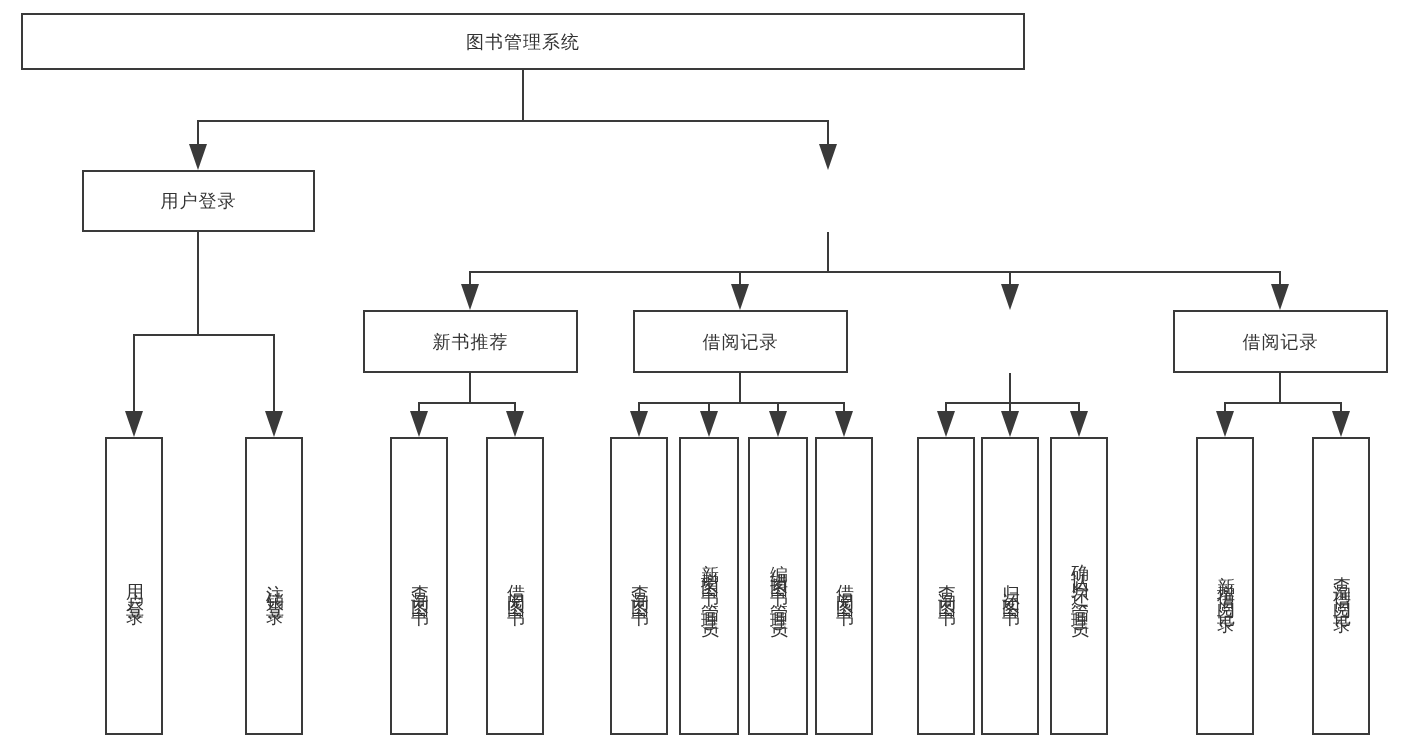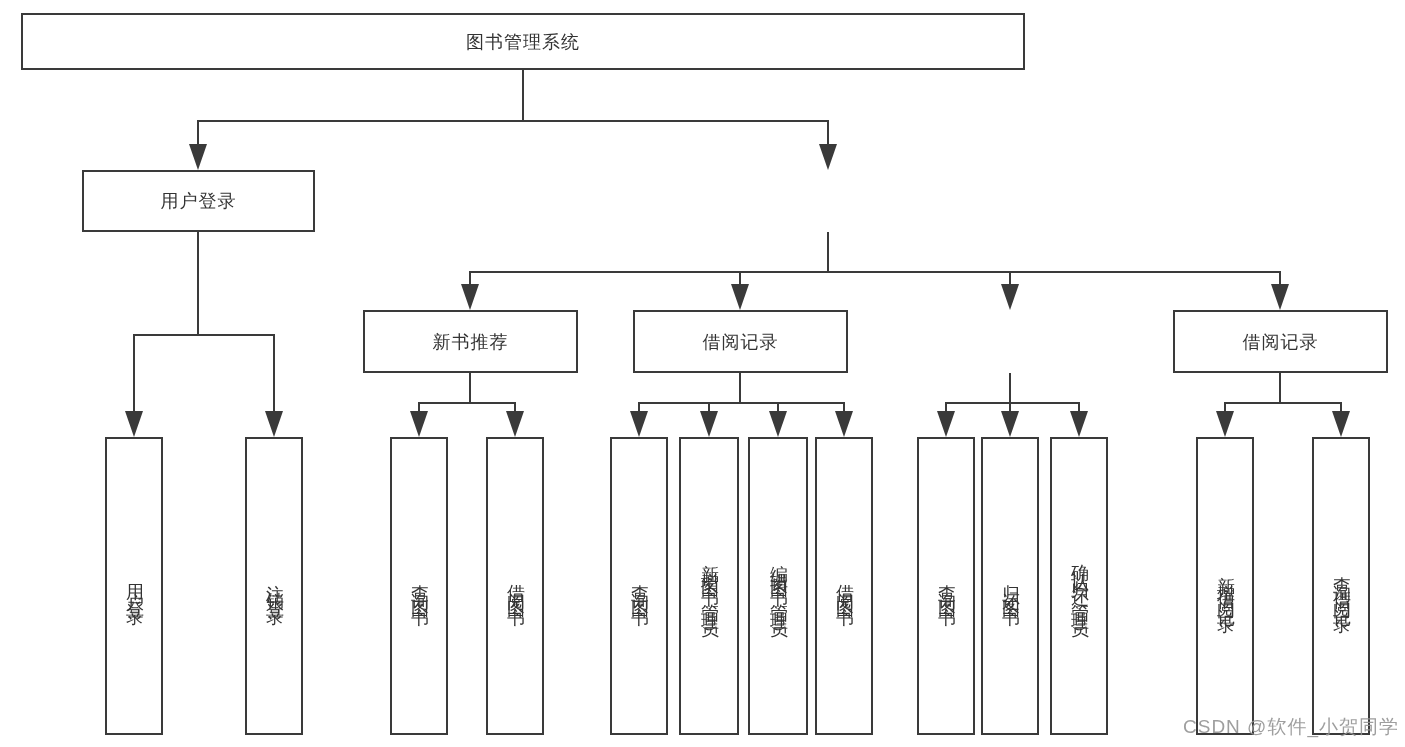--- a/index.html
+++ b/index.html
@@ -179,15 +179,14 @@
   <div class="ah" style="left:1001px;top:411px"></div>
   <div class="ah" style="left:1070px;top:411px"></div>
 
   <div class="vl" style="left:1279px;top:373px;height:31px"></div>
   <div class="hl" style="left:1224px;top:402px;width:118px"></div>
   <div class="vl" style="left:1224px;top:402px;height:9px"></div>
   <div class="vl" style="left:1340px;top:402px;height:9px"></div>
   <div class="ah" style="left:1216px;top:411px"></div>
   <div class="ah" style="left:1332px;top:411px"></div>
 
-  <div class="watermark">CSDN @软件_小贺同学</div>
 
 </div>
 
 </body></html>

